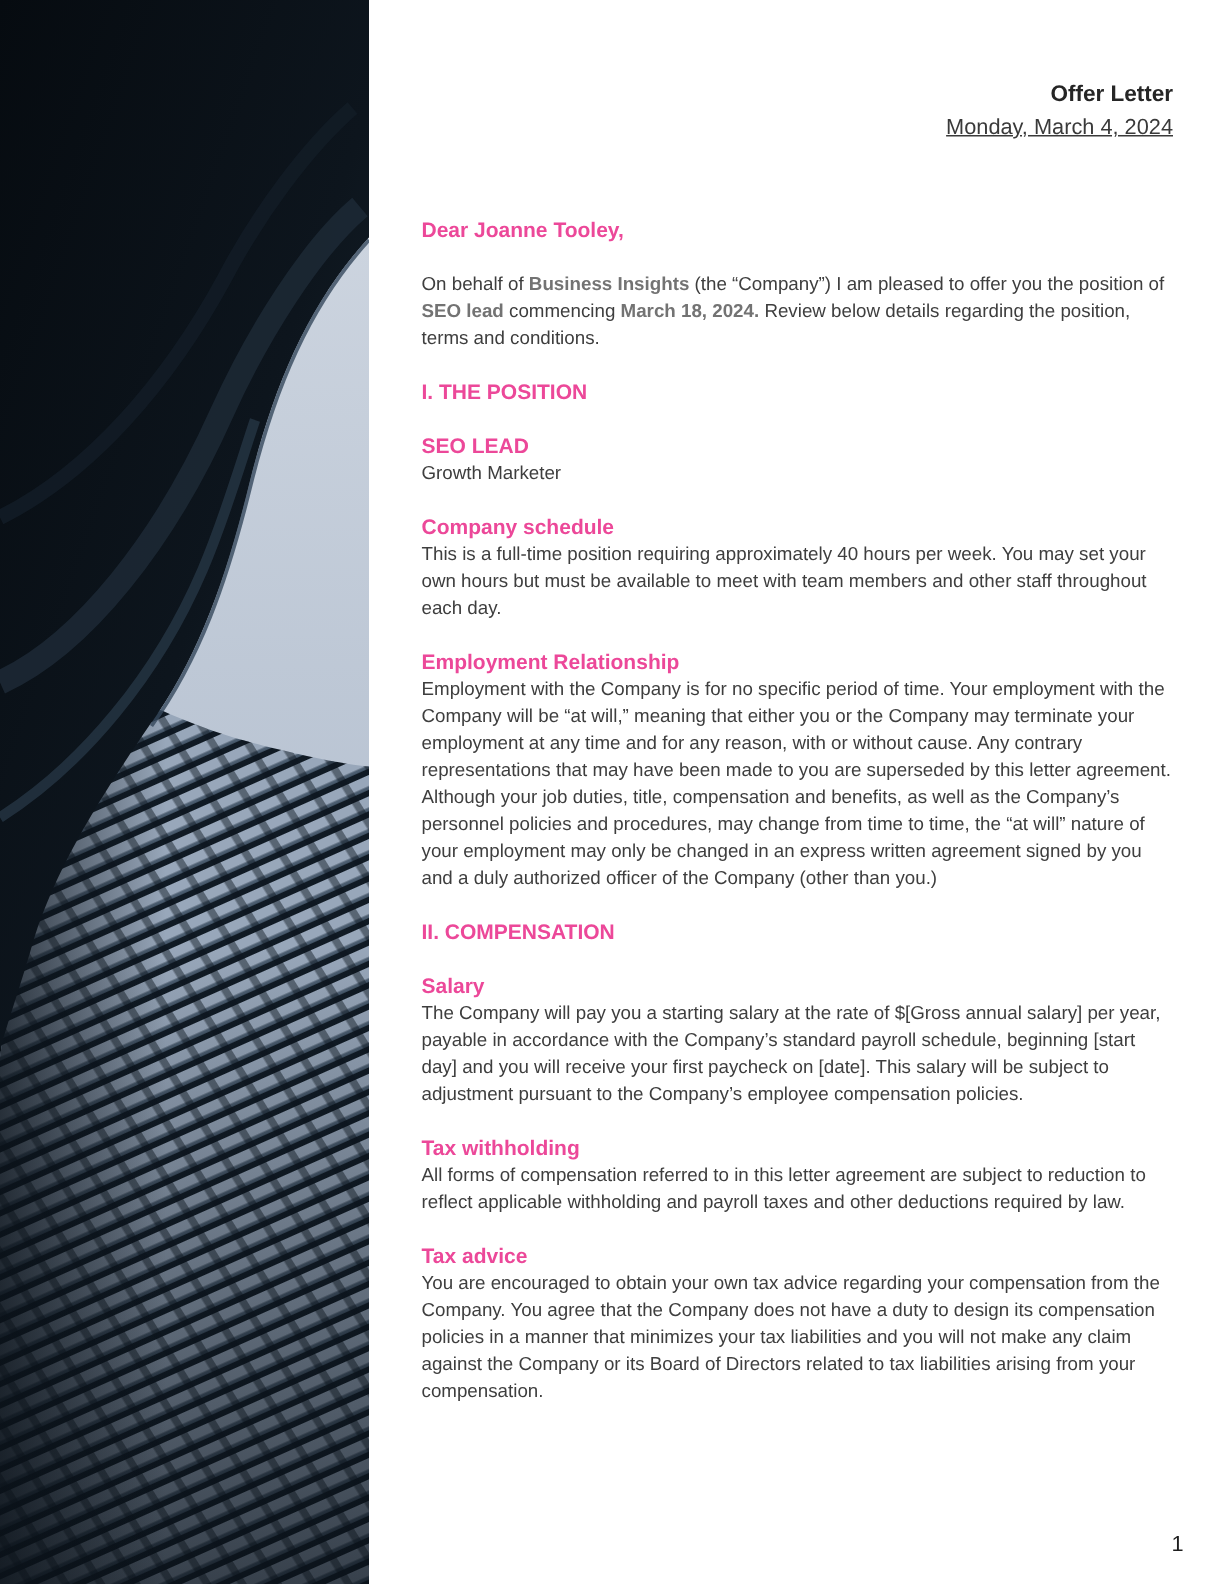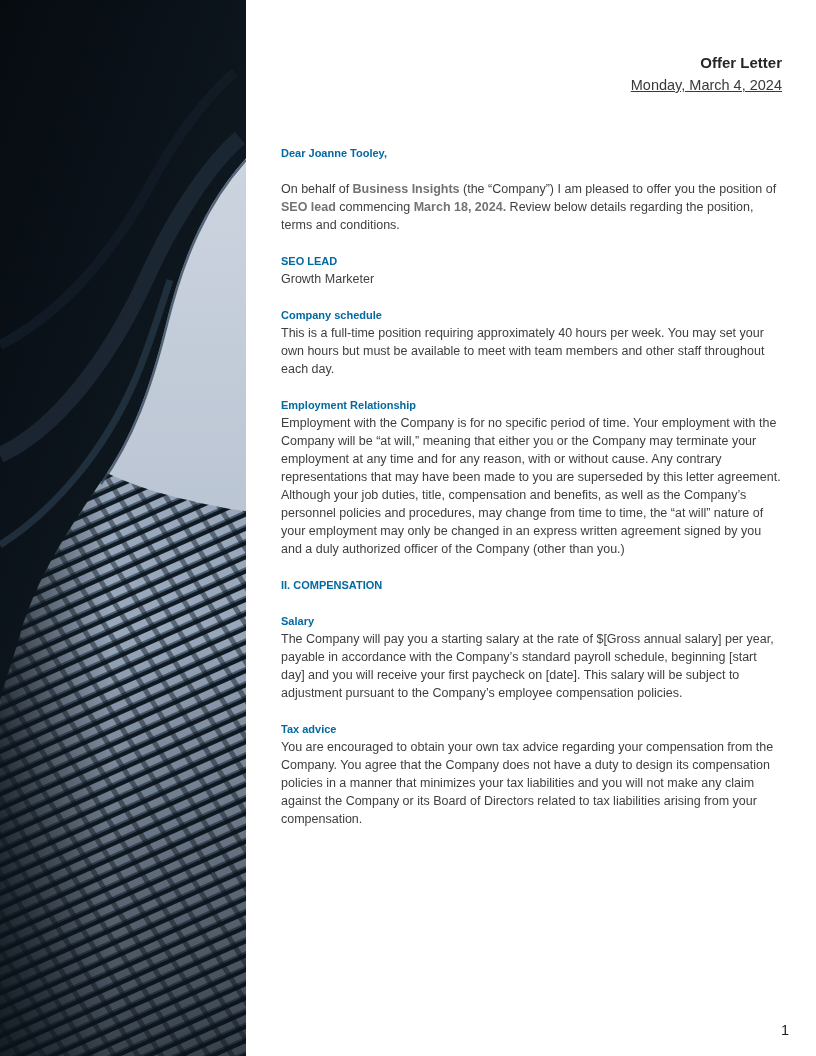--- a/index.html
+++ b/index.html
@@ -41,24 +41,24 @@
   .letter-date {
     font-size: 14.5px;
     line-height: 22px;
     color: #3a3a3a;
     margin: 0;
     text-decoration: underline;
   }
   .block { margin: 0 0 18px 0; }
   .block h3 {
     margin: 0;
-    font-size: 11px;
+    font-size: 14px;
     line-height: 18px;
     font-weight: bold;
-    color: #0369a1;
+    color: #ec4899;
   }
   .block p { margin: 0; }
   .block b { color: #737373; }
   .page-num {
     position: absolute;
     right: 27px;
     bottom: 18px;
     font-size: 14.5px;
     line-height: 16px;
     color: #1e1e1e;
@@ -126,20 +126,23 @@
     </div>
 
     <div class="block">
       <h3>Dear Joanne Tooley,</h3>
     </div>
 
     <div class="block">
       <p><span>On behalf of </span><b>Business Insights</b><span> (the “Company”) I am pleased to offer you the position of </span><b>SEO lead</b><span> commencing </span><b>March 18, 2024.</b><span> Review below details regarding the position, terms and conditions.</span></p>
     </div>
 
+    <div class="block">
+      <h3>I. THE POSITION</h3>
+    </div>
 
     <div class="block">
       <h3>SEO LEAD</h3>
       <p>Growth Marketer</p>
     </div>
 
 
     <div class="block">
       <h3>Company schedule</h3>
       <p>This is a full-time position requiring approximately 40 hours per week. You may set your own hours but must be available to meet with team members and other staff throughout each day.</p>
@@ -152,20 +155,24 @@
 
     <div class="block">
       <h3>II. COMPENSATION</h3>
     </div>
 
     <div class="block">
       <h3>Salary</h3>
       <p>The Company will pay you a starting salary at the rate of $[Gross annual salary] per year, payable in accordance with the Company’s standard payroll schedule, beginning [start day] and you will receive your first paycheck on [date]. This salary will be subject to adjustment pursuant to the Company’s employee compensation policies.</p>
     </div>
 
+    <div class="block">
+      <h3>Tax withholding</h3>
+      <p>All forms of compensation referred to in this letter agreement are subject to reduction to reflect applicable withholding and payroll taxes and other deductions required by law.</p>
+    </div>
 
     <div class="block">
       <h3>Tax advice</h3>
       <p>You are encouraged to obtain your own tax advice regarding your compensation from the Company. You agree that the Company does not have a duty to design its compensation policies in a manner that minimizes your tax liabilities and you will not make any claim against the Company or its Board of Directors related to tax liabilities arising from your compensation.</p>
     </div>
 
   </div>
 
   <div class="page-num">1</div>
 

